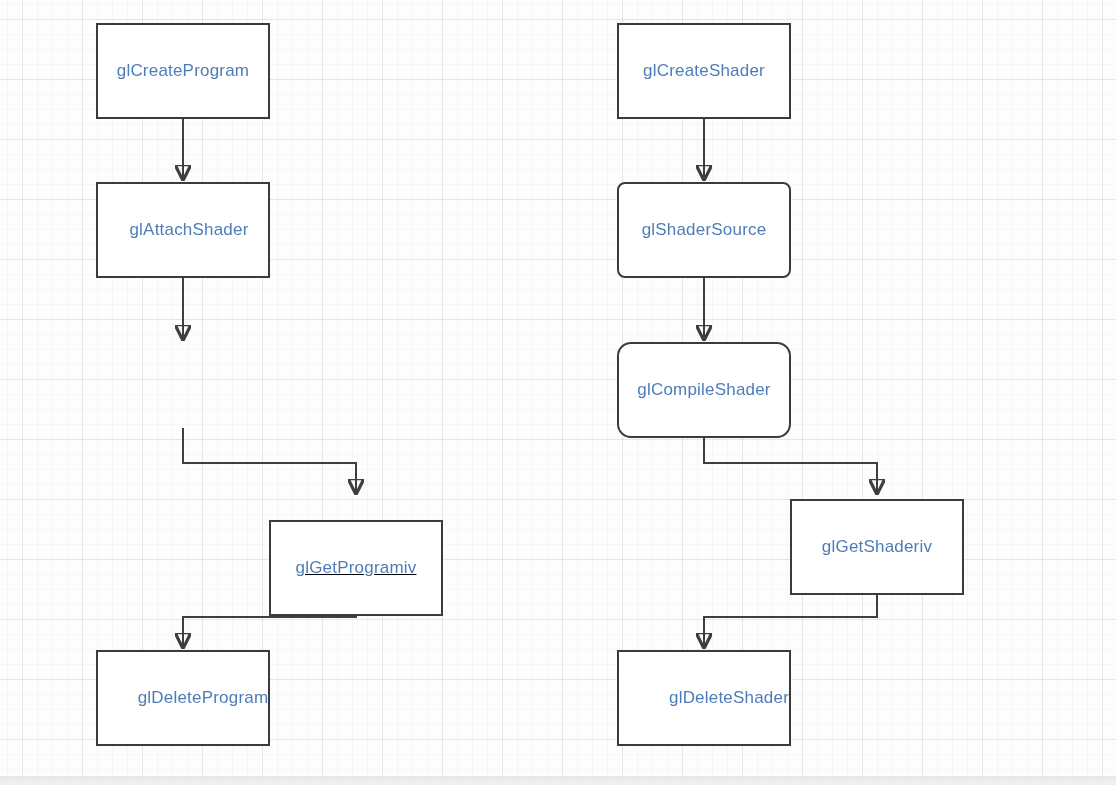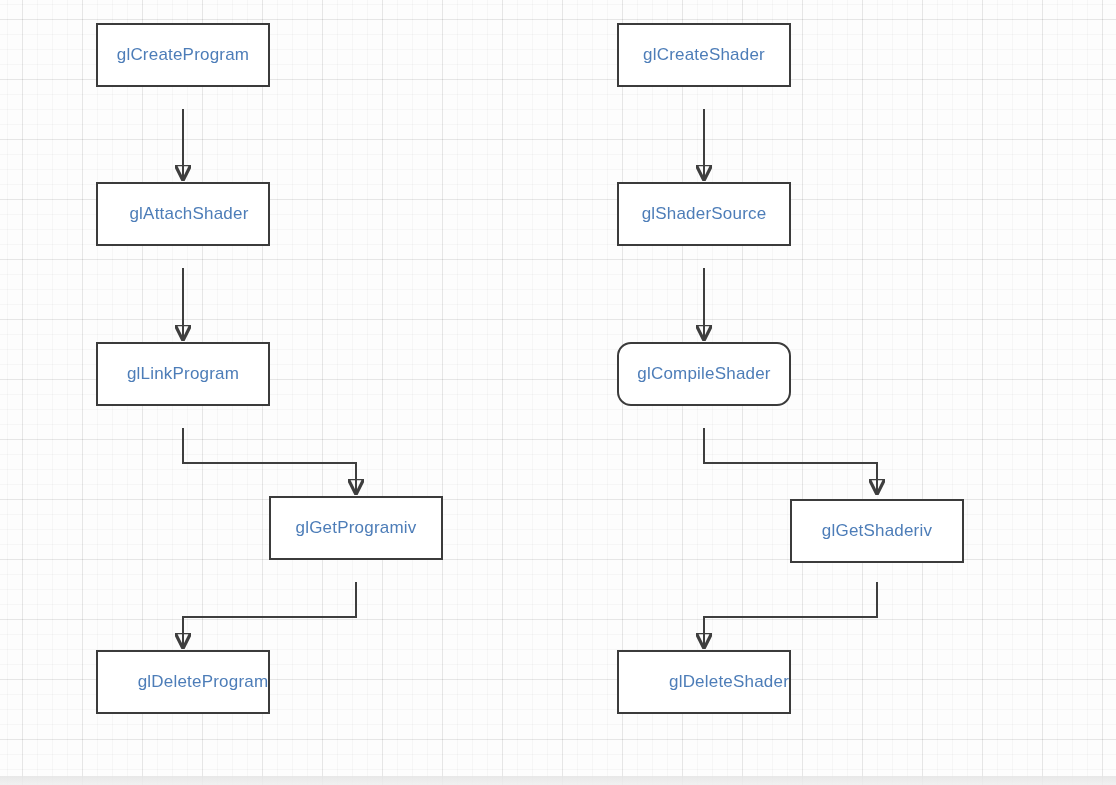--- a/index.html
+++ b/index.html
@@ -17,21 +17,21 @@
       linear-gradient(to right, rgba(0,0,0,0.065) 1px, transparent 1px),
       linear-gradient(to bottom, rgba(0,0,0,0.065) 1px, transparent 1px),
       linear-gradient(to right, rgba(0,0,0,0.028) 1px, transparent 1px),
       linear-gradient(to bottom, rgba(0,0,0,0.028) 1px, transparent 1px);
     background-size: 60px 60px, 60px 60px, 15px 15px, 15px 15px;
     background-position: 22px 19px, 22px 19px, 7px 4px, 7px 4px;
   }
   .node {
     position: absolute;
     width: 174px;
-    height: 64px;
+    height: 96px;
     box-sizing: border-box;
     background: #ffffff;
     border: 2px solid #3b3b3b;
     display: flex;
     align-items: center;
     justify-content: center;
     cursor: default;
   }
   .node .label {
     font-size: 17px;
@@ -83,34 +83,31 @@
     <path d="M704 428 L704 463 L877 463 L877 493" marker-end="url(#arrow)"></path>
     <path d="M877 582 L877 617 L704 617 L704 647" marker-end="url(#arrow)"></path>
   </svg>
 
   <div class="node" style="left:96px; top:23px;">
     <span class="label">glCreateProgram</span>
   </div>
   <div class="node" style="left:96px; top:182px;padding-left:12px;">
     <span class="label">glAttachShader</span>
   </div>
-  <div class="node" style="left:96px; top:342px;">
-    <span class="label">glLinkProgram</span>
-  </div>
-  <div class="node" style="left:269px; top:496px;">
+  <div class="node" style="left:269px; top:520px;text-decoration:underline;">
     <span class="label">glGetProgramiv</span>
   </div>
   <div class="node" style="left:96px; top:650px;padding-left:40px;">
     <span class="label">glDeleteProgram</span>
   </div>
 
   <div class="node" style="left:617px; top:23px;">
     <span class="label">glCreateShader</span>
   </div>
-  <div class="node" style="left:617px; top:182px;">
+  <div class="node" style="left:617px; top:182px;border-radius:8px;">
     <span class="label">glShaderSource</span>
   </div>
   <div class="node" style="left:617px; top:342px;border-radius:14px;">
     <span class="label">glCompileShader</span>
   </div>
   <div class="node" style="left:790px; top:499px;">
     <span class="label">glGetShaderiv</span>
   </div>
   <div class="node" style="left:617px; top:650px;justify-content:flex-end;">
     <span class="label">glDeleteShader</span>

